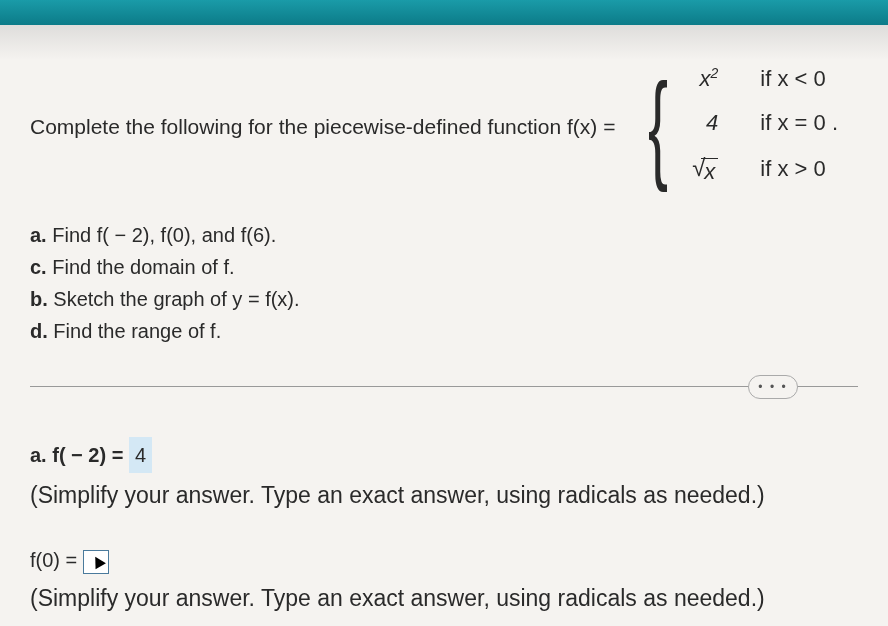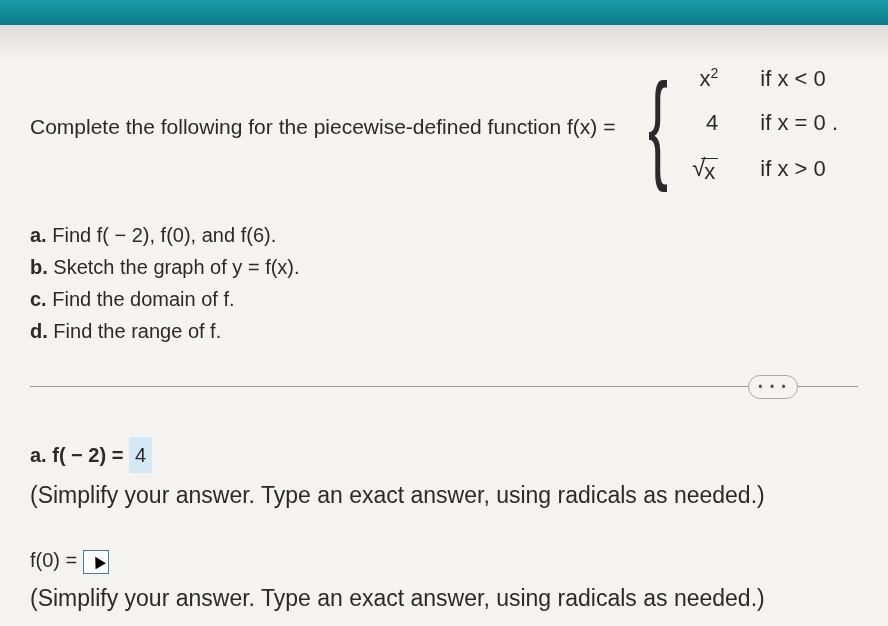--- a/index.html
+++ b/index.html
@@ -54,20 +54,21 @@
       font-size: 22px;
     }
     .piece {
       display: flex;
       align-items: baseline;
       gap: 10px;
     }
     .piece .expr {
       min-width: 50px;
       text-align: right;
+      font-style: italic;
     }
     .piece .cond {
       padding-left: 4px;
       margin-left: 28px;
     }
     .sup {
       font-size: 14px;
       vertical-align: super;
     }
     .sqrt {
@@ -205,22 +206,22 @@
             </span>
           </span>
           <span class="cond">if  x &gt; 0</span>
         </div>
       </div>
     </div>
   </div>
 
   <div class="subparts">
     <div><span class="bold">a. </span><span>Find f( − 2), f(0), and f(6).</span></div>
+    <div><span class="bold">c. </span><span>Find the domain of f.</span></div>
     <div><span class="bold">b. </span><span>Sketch the graph of y = f(x).</span></div>
-    <div><span class="bold">c. </span><span>Find the domain of f.</span></div>
     <div><span class="bold">d. </span><span>Find the range of f.</span></div>
   </div>
 
   <div class="divider">
     <div class="more-btn">
       <span>• • •</span>
     </div>
   </div>
 
   <div class="answers">

